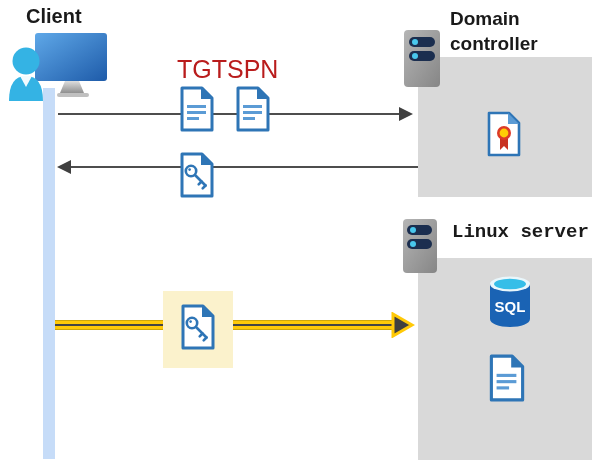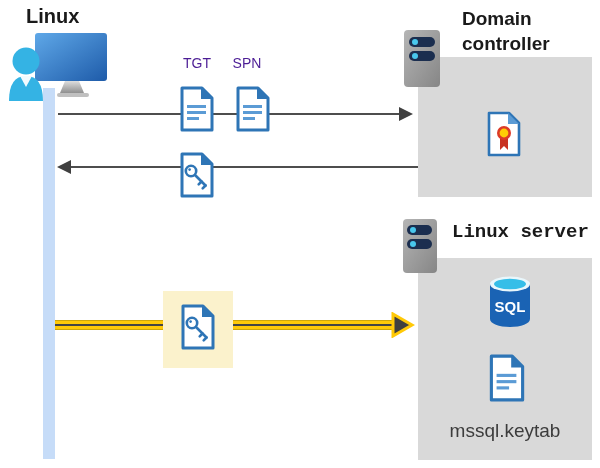--- a/index.html
+++ b/index.html
@@ -4,21 +4,21 @@
 <style>
   html,body { margin:0; padding:0; background:#ffffff; }
   .stage {
     position:relative; width:600px; height:468px; background:#ffffff;
     font-family:"Liberation Sans", sans-serif; overflow:hidden;
   }
   .abs { position:absolute; }
   .title {
     font-weight:700; font-size:19px; color:#1a1a1a; letter-spacing:0;
   }
-  .sublabel { font-size:14px; color:#4c1d95; text-align:center; }
+  .sublabel { font-size:25px; color:#b91c1c; text-align:left; }
   .gray-box { background:#d9d9d9; }
   .lifeline { background:#c6dcf8; }
   .thin-line { background:#4d4d4d; height:2px; }
   .arrowhead-right {
     width:0; height:0;
     border-top:7px solid transparent; border-bottom:7px solid transparent;
     border-left:14px solid #404040;
   }
   .arrowhead-left {
     width:0; height:0;
@@ -40,21 +40,21 @@
 </head>
 <body>
 
 <div class="stage">
 
   <div class="abs gray-box" style="left:418px; top:57px; width:174px; height:140px;"></div>
   <div class="abs gray-box" style="left:418px; top:258px; width:174px; height:202px;"></div>
 
   <div class="abs lifeline" style="left:43px; top:88px; width:12px; height:371px;"></div>
 
-  <div class="abs title" style="left:26px; top:5px; font-size:20px;">Linux</div>
+  <div class="abs title" style="left:26px; top:5px; font-size:20px;">Client</div>
   <svg class="abs" style="left:5px; top:27px;" width="110" height="76" viewBox="0 0 110 76">
     <defs>
       <linearGradient id="monGrad" x1="0" y1="0" x2="1" y2="1">
         <stop offset="0" stop-color="#5fa8e8"></stop>
           <stop offset="1" stop-color="#1e5ba9"></stop>
       </linearGradient>
       <linearGradient id="standGrad" x1="0" y1="0" x2="0" y2="1">
         <stop offset="0" stop-color="#dedede"></stop>
           <stop offset="1" stop-color="#8f8f8f"></stop>
       </linearGradient>
@@ -110,21 +110,21 @@
         <stop offset="0" stop-color="#b5b5b5"></stop>
           <stop offset="1" stop-color="#868686"></stop>
       </linearGradient>
     </defs>
     <rect x="1" y="1" width="36" height="57" rx="4" fill="url(#srvGrad1)"></rect>
     <rect x="6" y="8" width="26" height="10" rx="5" fill="#1b2e4f"></rect>
     <circle cx="12" cy="13" r="3" fill="#49c7ec"></circle>
     <rect x="6" y="22" width="26" height="10" rx="5" fill="#1b2e4f"></rect>
     <circle cx="12" cy="27" r="3" fill="#49c7ec"></circle>
   </svg>
-  <div class="abs title" style="left:450px; top:6px; width:130px; line-height:25px;margin-left:12px;">Domain controller</div>
+  <div class="abs title" style="left:450px; top:6px; width:130px; line-height:25px;">Domain controller</div>
 
   <svg class="abs" style="left:484px; top:110px;" width="40" height="48" viewBox="0 0 40 48">
     <path d="M5 3 H25 L35 13 V45 H5 Z" fill="#ffffff" stroke="#2e75b6" stroke-width="2.6" stroke-linejoin="round"></path>
     <path d="M24 3 L35 14 L24 14 Z" fill="#5b9bd5"></path>
     <path d="M16 26 L16 40 L20 36 L24 40 L24 26 Z" fill="#c93120"></path>
     <circle cx="20" cy="23" r="7" fill="#dc3a28"></circle>
     <circle cx="20" cy="23" r="4.4" fill="#ffcd05"></circle>
   </svg>
 
   <svg class="abs" style="left:402px; top:218px;" width="36" height="56" viewBox="0 0 36 56">
@@ -149,21 +149,20 @@
     <text x="23" y="37" text-anchor="middle" font-family="Liberation Sans, sans-serif" font-size="15" font-weight="700" fill="#ffffff">SQL</text>
   </svg>
 
   <svg class="abs" style="left:486px; top:353px;" width="42" height="50" viewBox="0 0 40 48">
     <path d="M5 3 H25 L35 13 V45 H5 Z" fill="#ffffff" stroke="#2e75b6" stroke-width="3" stroke-linejoin="round"></path>
     <path d="M24 3 L35 14 L24 14 Z" fill="#2e75b6"></path>
     <rect x="10" y="20" width="19" height="3" fill="#5b9bd5"></rect>
     <rect x="10" y="26" width="19" height="3" fill="#5b9bd5"></rect>
     <rect x="10" y="32" width="12" height="3" fill="#5b9bd5"></rect>
   </svg>
-  <div class="abs keytab-text" style="left:418px; top:420px; width:174px;">mssql.keytab</div>
 
   <div class="abs yellow-shaft" style="left:55px; top:320px; width:108px;"></div>
   <div class="abs yellow-shaft" style="left:233px; top:320px; width:160px;"></div>
   <svg class="abs" style="left:391px; top:312px;" width="24" height="26" viewBox="0 0 24 26">
     <polygon points="2,2 21,13 2,24" fill="#3f3f3f" stroke="#ffc907" stroke-width="3"></polygon>
   </svg>
 
   <div class="abs highlight" style="left:163px; top:291px; width:70px; height:77px;"></div>
   <svg class="abs" style="left:178px; top:303px;" width="40" height="48" viewBox="0 0 40 48">
     <path d="M5 3 H25 L35 13 V45 H5 Z" fill="#ffffff" stroke="#2e75b6" stroke-width="3" stroke-linejoin="round"></path>

